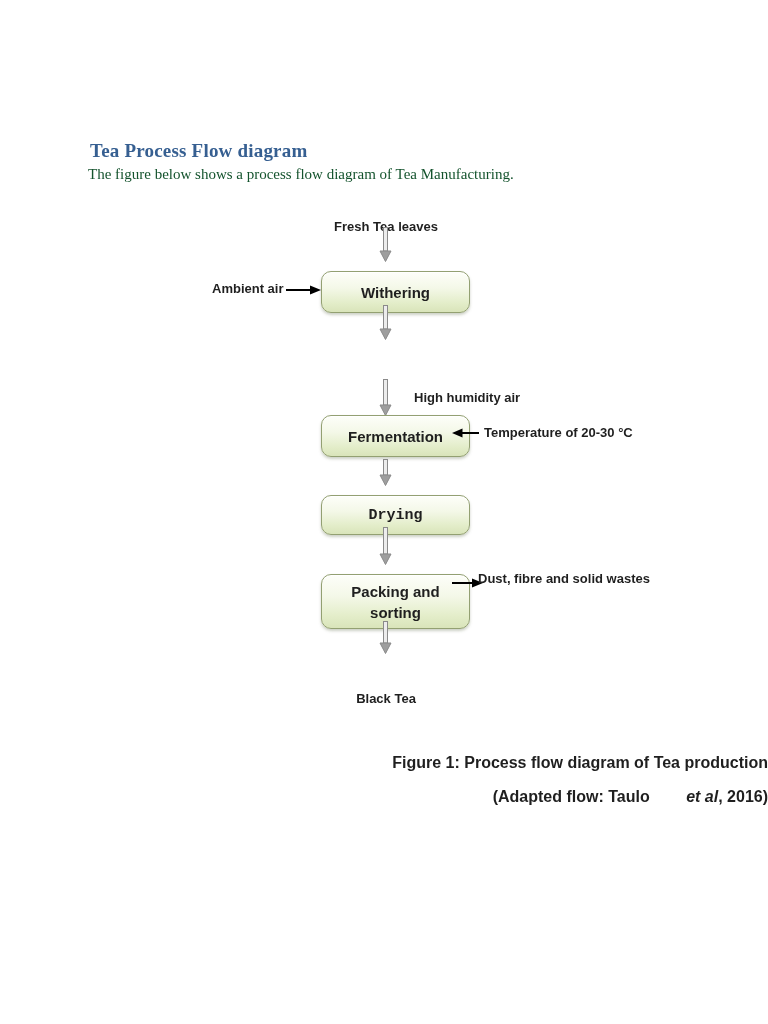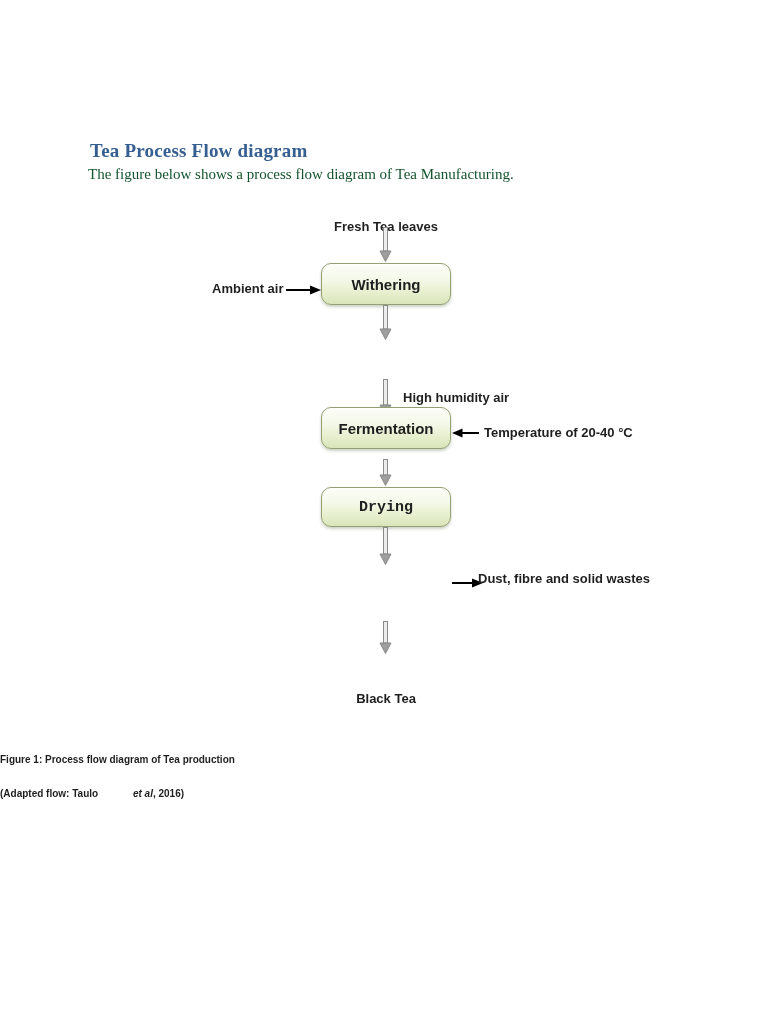--- a/index.html
+++ b/index.html
@@ -25,51 +25,52 @@
     position: absolute;
     left: 88px;
     top: 166px;
     font-family: "Liberation Serif", serif;
     font-size: 15px;
     color: #14532d;
   }
   .flow-box {
     position: absolute;
     left: 321px;
-    width: 130px;
+    width: 149px;
     box-sizing: border-box;
     border: 1.4px solid #93a072;
     border-radius: 10px;
     background: linear-gradient(180deg, #fdfef9 0%, #f4f8e8 40%, #e3edc9 78%, #d9e4ba 100%);
     box-shadow: 0 2px 3px rgba(110,120,90,0.35), inset 0 1px 0 #ffffff;
     display: flex;
     align-items: center;
     justify-content: center;
     text-align: center;
     font-weight: bold;
     font-size: 15px;
     line-height: 21px;
     color: #1f1f1f;
+    margin-top: 8px;
   }
   .diagram-label {
     position: absolute;
     font-weight: bold;
     font-size: 13px;
     color: #1f1f1f;
     white-space: nowrap;
   }
   .centered130 { left: 321px; width: 130px; text-align: center; white-space: normal; }
   .varrow, .harrow { position: absolute; }
   .caption-line {
     position: absolute;
     left: 0;
     width: 768px;
-    text-align: left;
+    text-align: right;
     font-weight: bold;
-    font-size: 10px;
+    font-size: 16px;
     color: #1f1f1f;
   }
   .italic { font-style: italic; margin-left: 32px; }
 </style>
 </head>
 <body>
 
 <div class="page">
 
   <div class="heading">Tea Process Flow diagram</div>
@@ -93,42 +94,43 @@
   <svg class="varrow" style="left:379px; top:305px;" width="13" height="35">
     <rect x="4.5" y="0.5" width="4" height="23.5" fill="#ececec" stroke="#8a8a8a"></rect>
     <polygon points="1,24 12,24 6.5,34.5" fill="#9e9e9e" stroke="#8a8a8a" stroke-linejoin="round"></polygon>
   </svg>
 
 
   <svg class="varrow" style="left:379px; top:379px;" width="13" height="37">
     <rect x="4.5" y="0.5" width="4" height="25.5" fill="#ececec" stroke="#8a8a8a"></rect>
     <polygon points="1,26 12,26 6.5,36.5" fill="#9e9e9e" stroke="#8a8a8a" stroke-linejoin="round"></polygon>
   </svg>
-  <div class="diagram-label" style="left:403px; top:390px;text-align:right;">High humidity air</div>
+  <div class="diagram-label" style="left:414px; top:390px;text-align:right;">High humidity air</div>
 
   <div class="flow-box" style="top:407px; height:42px;">Fermentation</div>
 
   <svg class="harrow" style="left:452px; top:427px;" width="27" height="12">
     <line x1="9" y1="6" x2="27" y2="6" stroke="#000" stroke-width="2"></line>
     <polygon points="10.5,1.5 0,6 10.5,10.5" fill="#000"></polygon>
   </svg>
-  <div class="diagram-label" style="left:484px; top:425px;">Temperature of 20-40 °C</div>
+  <div class="diagram-label" style="left:484px; top:425px;">Temperature of 20-30 °C</div>
 
   <svg class="varrow" style="left:379px; top:459px;" width="13" height="27">
     <rect x="4.5" y="0.5" width="4" height="15.5" fill="#ececec" stroke="#8a8a8a"></rect>
     <polygon points="1,16 12,16 6.5,26.5" fill="#9e9e9e" stroke="#8a8a8a" stroke-linejoin="round"></polygon>
   </svg>
 
   <div class="flow-box" style="top:487px; height:40px;font-family:Liberation Mono, monospace;">Drying</div>
 
   <svg class="varrow" style="left:379px; top:527px;" width="13" height="38">
     <rect x="4.5" y="0.5" width="4" height="26.5" fill="#ececec" stroke="#8a8a8a"></rect>
     <polygon points="1,27 12,27 6.5,37.5" fill="#9e9e9e" stroke="#8a8a8a" stroke-linejoin="round"></polygon>
   </svg>
 
+  <div class="flow-box" style="top:566px; height:55px; padding:0 18px;">Packing and sorting</div>
 
   <svg class="harrow" style="left:452px; top:577px;" width="31" height="12">
     <line x1="0" y1="6" x2="21" y2="6" stroke="#000" stroke-width="2"></line>
     <polygon points="20,1.5 31,6 20,10.5" fill="#000"></polygon>
   </svg>
   <div class="diagram-label" style="left:478px; top:571px;">Dust, fibre and solid wastes</div>
 
   <svg class="varrow" style="left:379px; top:621px;" width="13" height="33">
     <rect x="4.5" y="0.5" width="4" height="21.5" fill="#ececec" stroke="#8a8a8a"></rect>
     <polygon points="1,22 12,22 6.5,32.5" fill="#9e9e9e" stroke="#8a8a8a" stroke-linejoin="round"></polygon>

